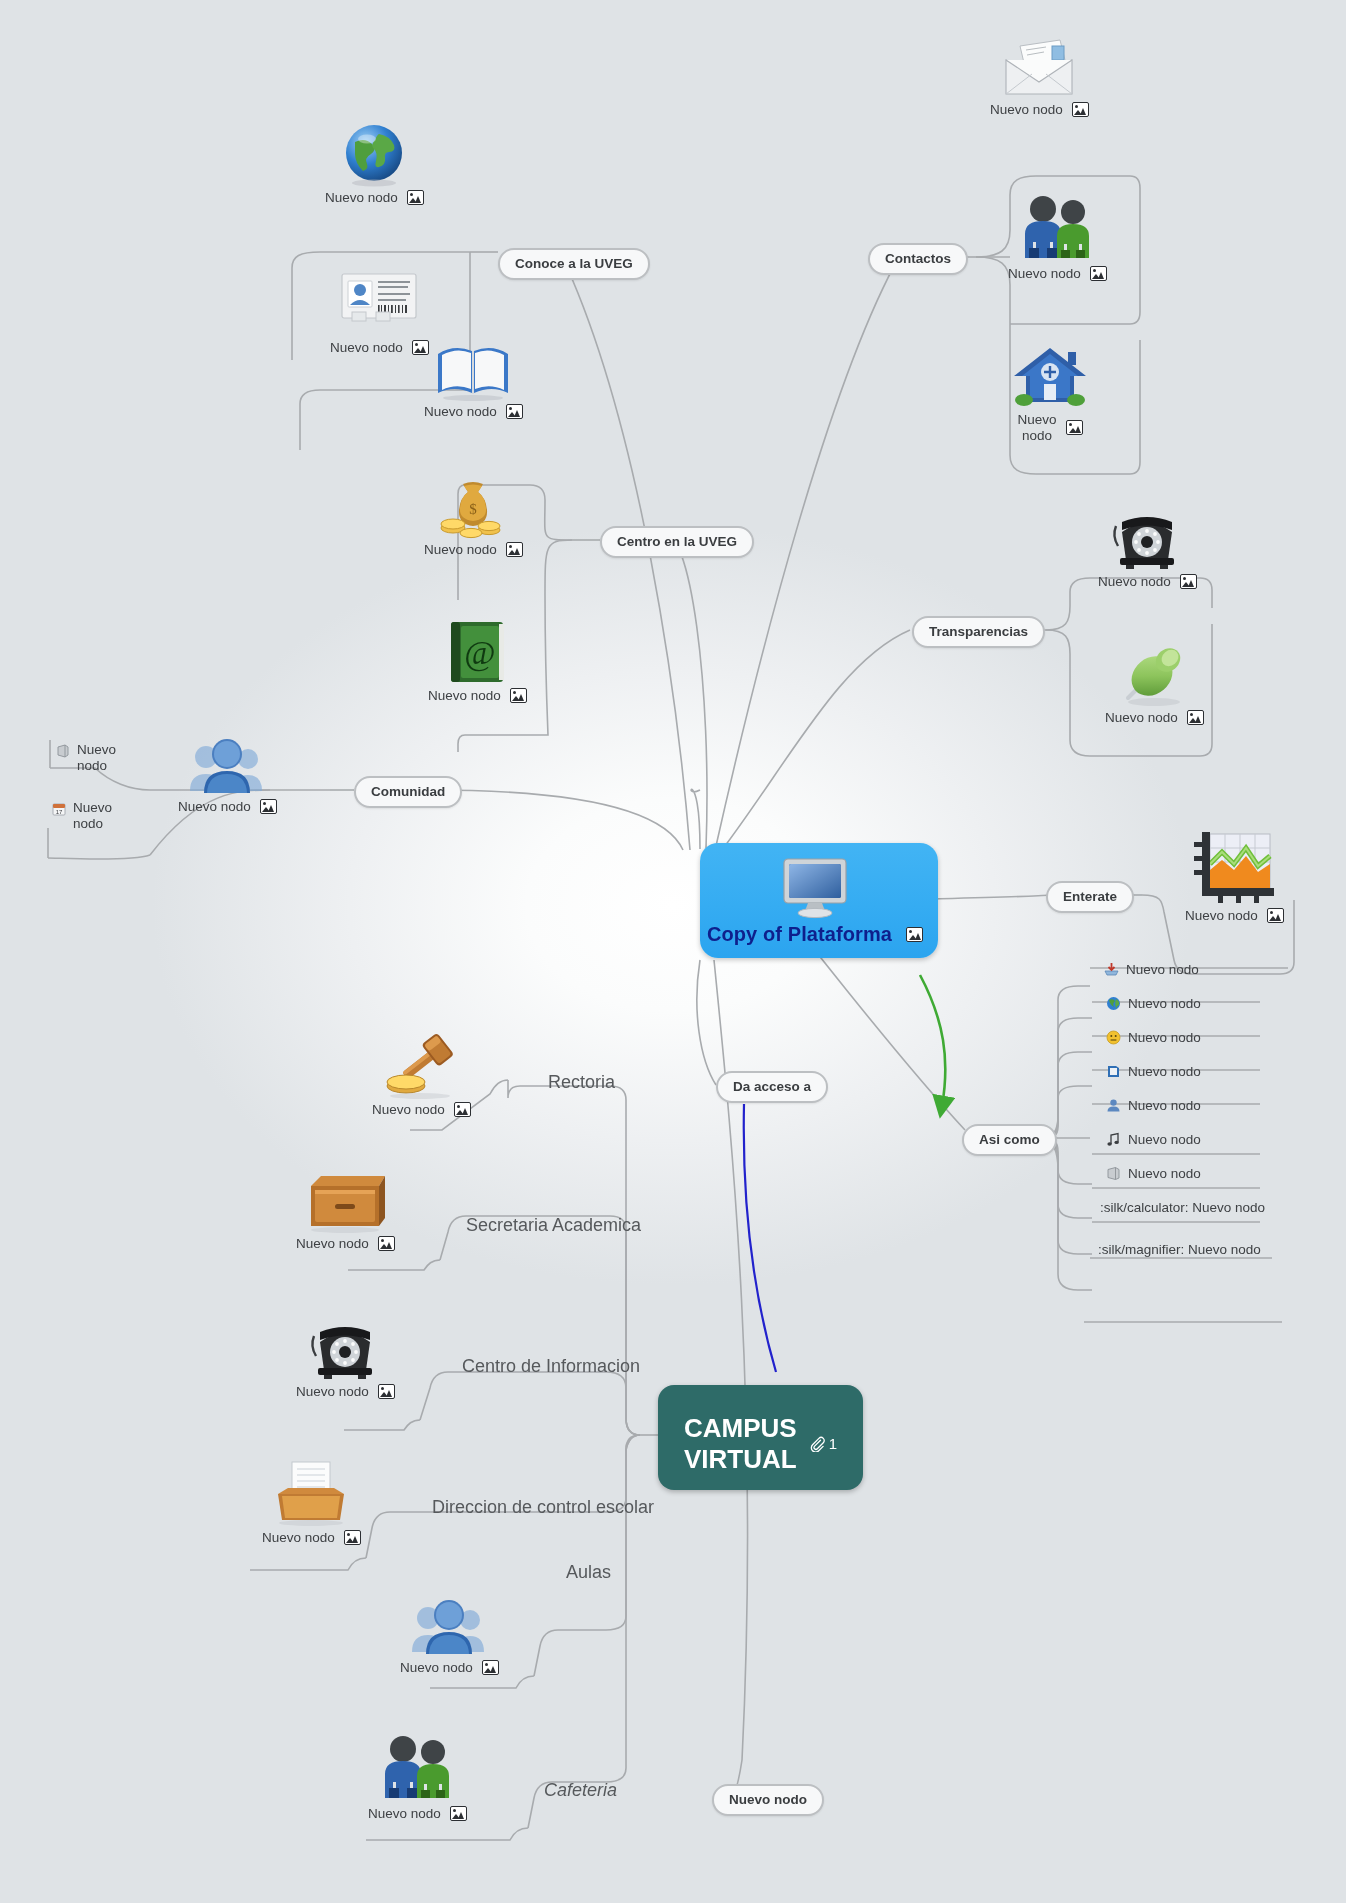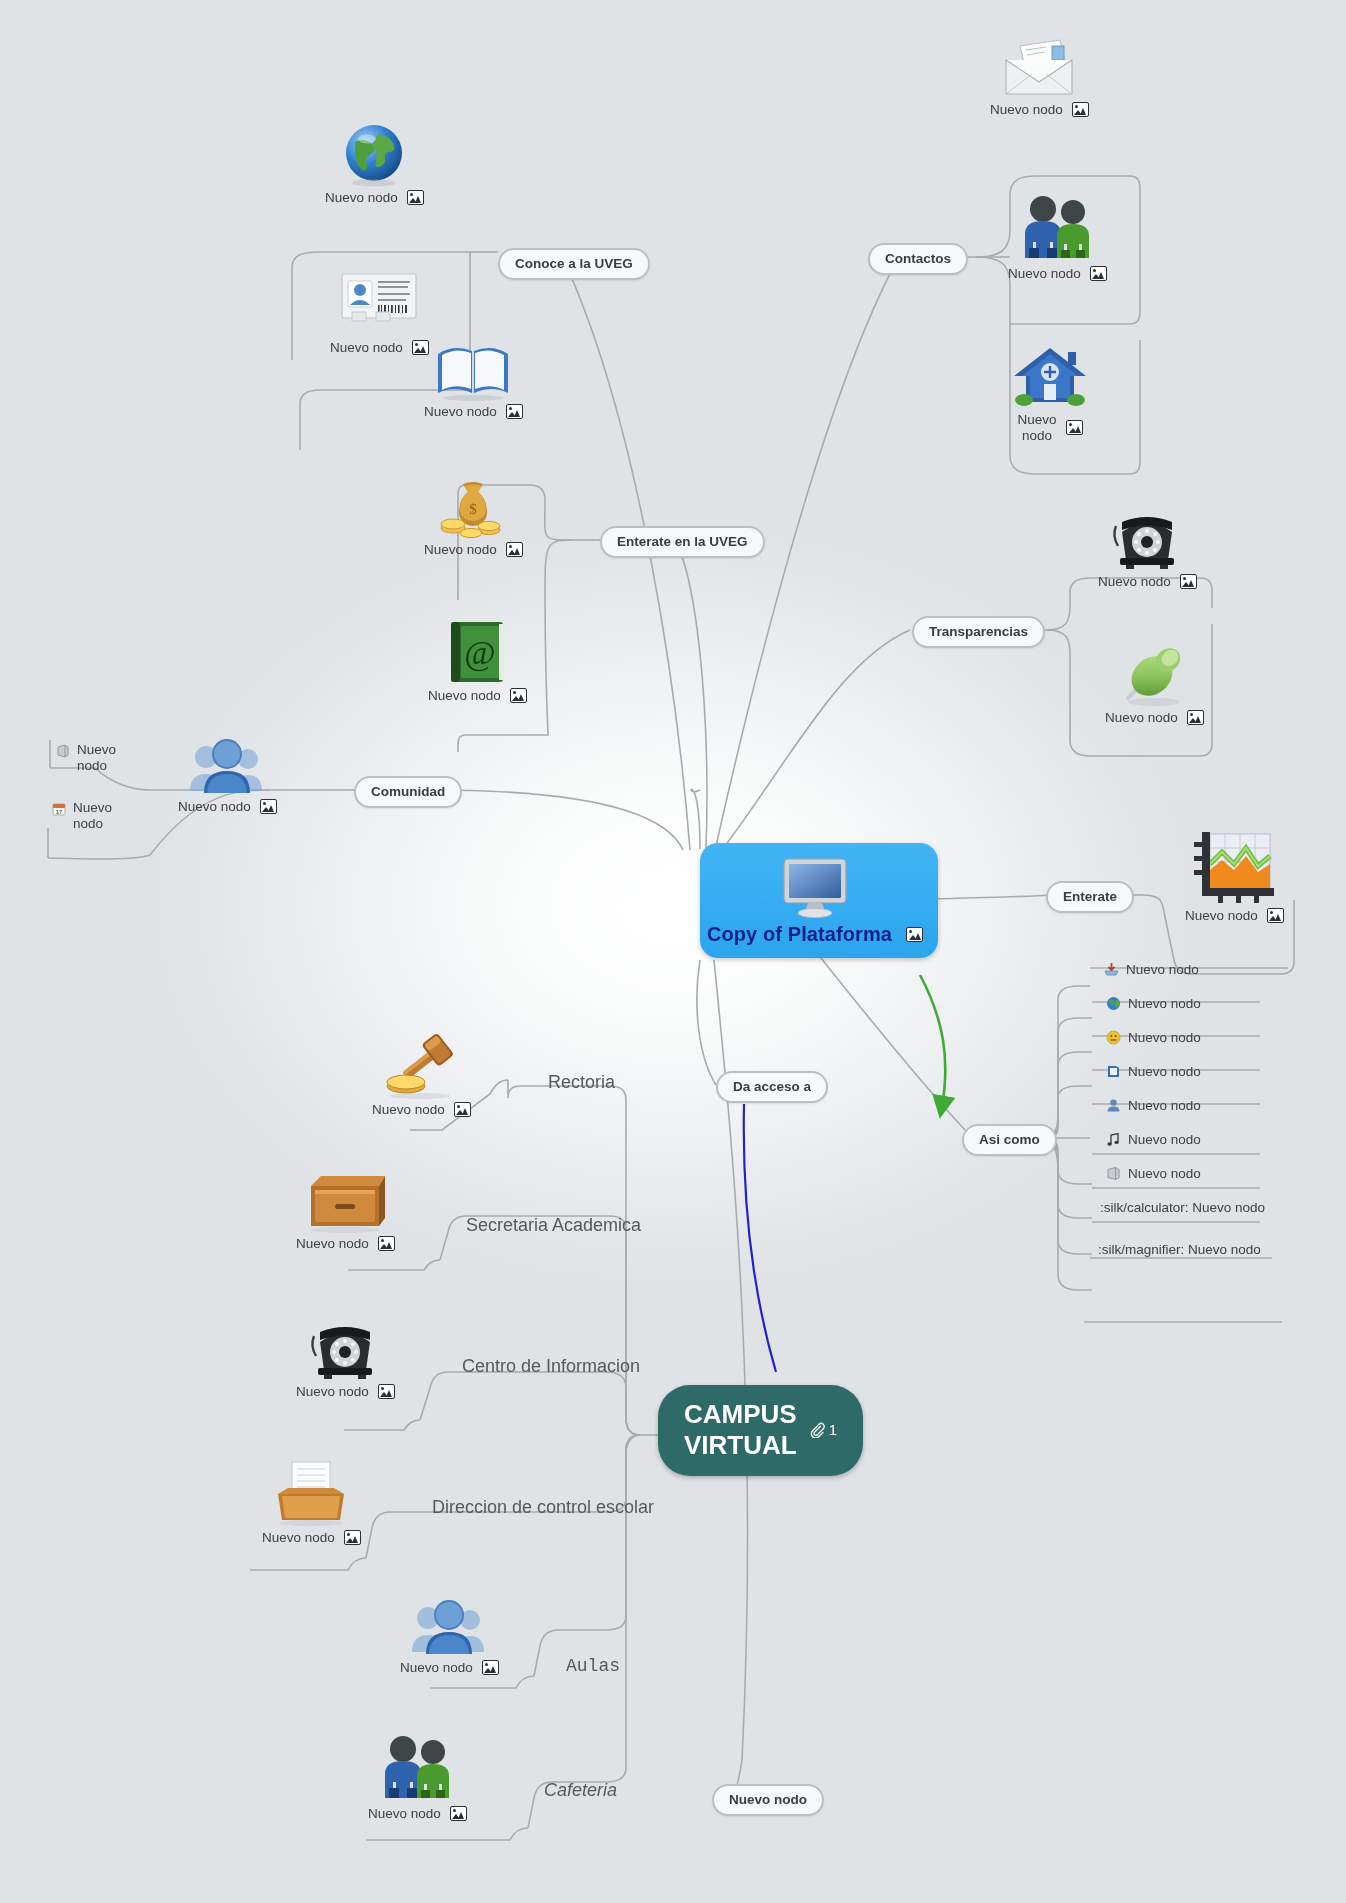--- a/index.html
+++ b/index.html
@@ -28,24 +28,24 @@
   }
   .root .rootlabel{
     color:#0e1f8c;font-weight:bold;font-size:20px;letter-spacing:.1px;
     display:flex;align-items:center;gap:14px;margin-top:4px;white-space:nowrap;
   }
 
   
   .campus{
     position:absolute;
     background:#2e6b68;
-    border-radius:32px;
+    border-radius:16px;
     box-shadow:0 2px 5px rgba(0,0,0,.25);
     color:#fff;font-weight:bold;font-size:26px;line-height:1.18;
-    padding:14px 26px 16px 26px;
+    padding:28px 26px 16px 26px;
     display:flex;align-items:center;gap:12px;
   }
   .campus .cv-text{white-space:pre-line;}
   .campus .clip{display:flex;align-items:center;gap:4px;font-size:15px;font-weight:normal;}
 
   
   .pill{
     position:absolute;
     background:#f7f8f9;
     border:2px solid #bcbfc2;
@@ -234,21 +234,21 @@
 VIRTUAL</span>
   <span class="clip">
     <svg class="ico" width="16" height="16" viewBox="0 0 16 16">
       <path d="M11.5,4.2 L5.6,10.1 a1.9,1.9 0 0 0 2.7,2.7 l6.0,-6.0 a3.1,3.1 0 0 0 -4.4,-4.4 L3.6,8.7 a4.3,4.3 0 0 0 6.1,6.1 l4.4,-4.4" fill="none" stroke="#ffffff" stroke-width="1.3" stroke-linecap="round"></path>
     </svg>
     <span>1</span>
   </span>
 </div>
 
 <div class="pill" style="left:498px;top:248px;"><span>Conoce a la UVEG</span></div>
-<div class="pill" style="left:600px;top:526px;"><span>Enterate en la UVEG</span></div>
+<div class="pill" style="left:600px;top:526px;"><span>Centro en la UVEG</span></div>
 <div class="pill" style="left:354px;top:776px;"><span>Comunidad</span></div>
 <div class="pill" style="left:868px;top:243px;"><span>Contactos</span></div>
 <div class="pill" style="left:912px;top:616px;"><span>Transparencias</span></div>
 <div class="pill" style="left:1046px;top:881px;"><span>Enterate</span></div>
 <div class="pill" style="left:962px;top:1124px;"><span>Asi como</span></div>
 <div class="pill" style="left:716px;top:1071px;"><span>Da acceso a</span></div>
 <div class="pill" style="left:712px;top:1784px;"><span>Nuevo nodo</span></div>
 
 <div class="leaf" style="left:325px;top:122px;">
   <svg class="ico" width="66" height="66" viewBox="0 0 66 66">
@@ -595,21 +595,21 @@
   <span>:silk/calculator: Nuevo nodo</span>
 </div>
 <div class="inode" style="left:1098px;top:1242px;">
   <span>:silk/magnifier: Nuevo nodo</span>
 </div>
 
 <div class="plainlabel" style="left:548px;top:1072px;"><span>Rectoria</span></div>
 <div class="plainlabel" style="left:466px;top:1215px;"><span>Secretaria Academica</span></div>
 <div class="plainlabel" style="left:462px;top:1356px;"><span>Centro de Informacion</span></div>
 <div class="plainlabel" style="left:432px;top:1497px;"><span>Direccion de control escolar</span></div>
-<div class="plainlabel" style="left:566px;top:1656px;font-family:Liberation Mono, monospace;"><span>Aulas</span></div>
+<div class="plainlabel" style="left:566px;top:1562px;"><span>Aulas</span></div>
 <div class="plainlabel" style="left:544px;top:1780px;font-style:italic;"><span>Cafeteria</span></div>
 
 <div class="leaf" style="left:372px;top:1030px;">
   <svg class="ico" width="82" height="70" viewBox="0 0 82 70">
     <g transform="rotate(-38 42 32)">
       <rect x="20" y="28" width="46" height="9" rx="3" fill="#c07b33"></rect>
       <rect x="20" y="28" width="46" height="4" rx="2" fill="#dd9a4d"></rect>
       <rect x="52" y="18" width="20" height="28" rx="4" fill="#9c5b22"></rect>
       <rect x="54" y="20" width="16" height="24" rx="3" fill="#c07b33"></rect>
       <rect x="54" y="20" width="16" height="8" rx="3" fill="#dd9a4d"></rect>

